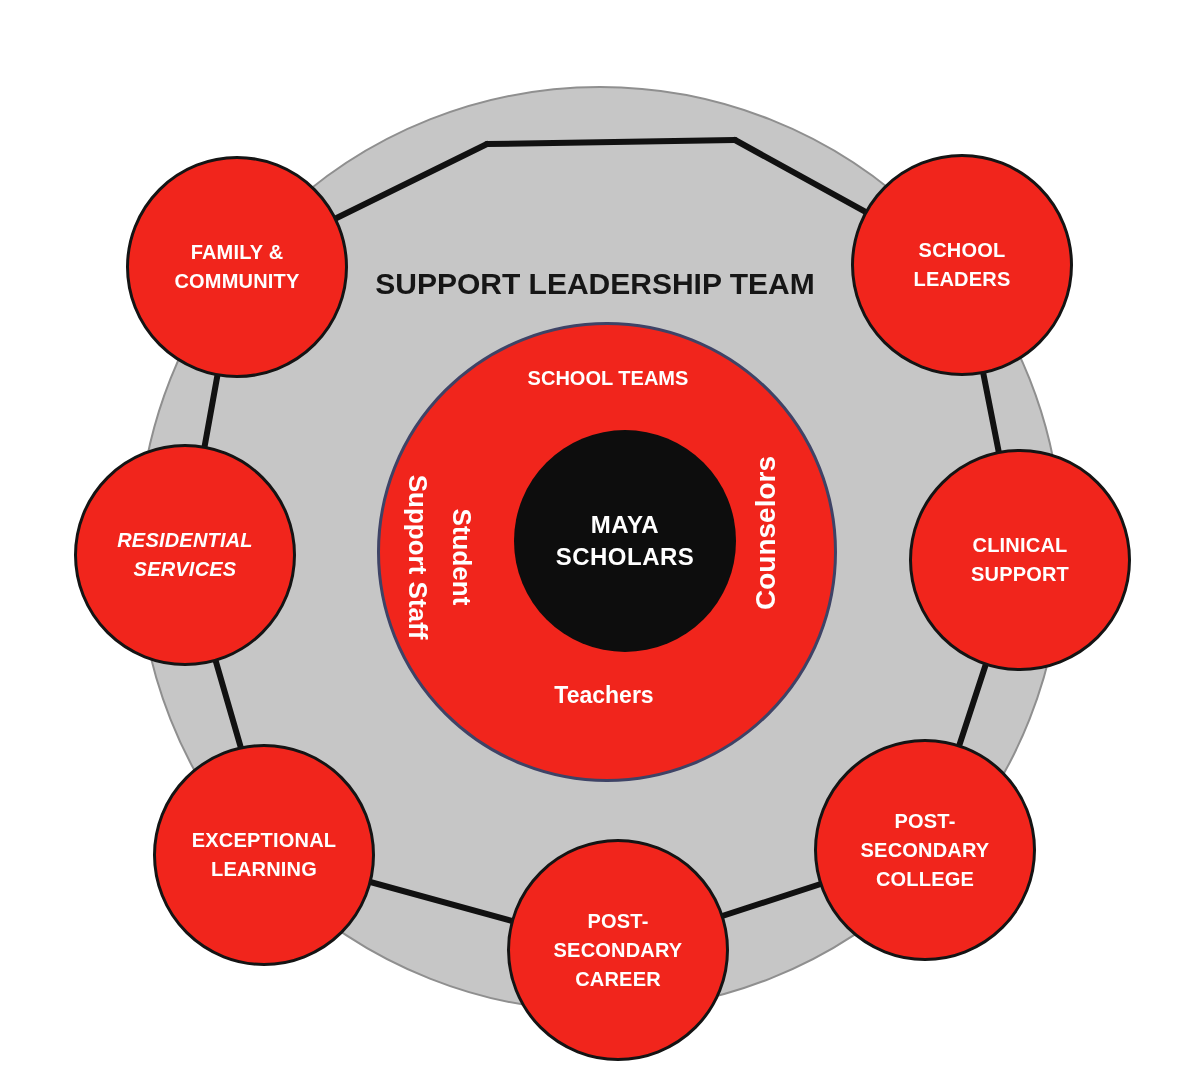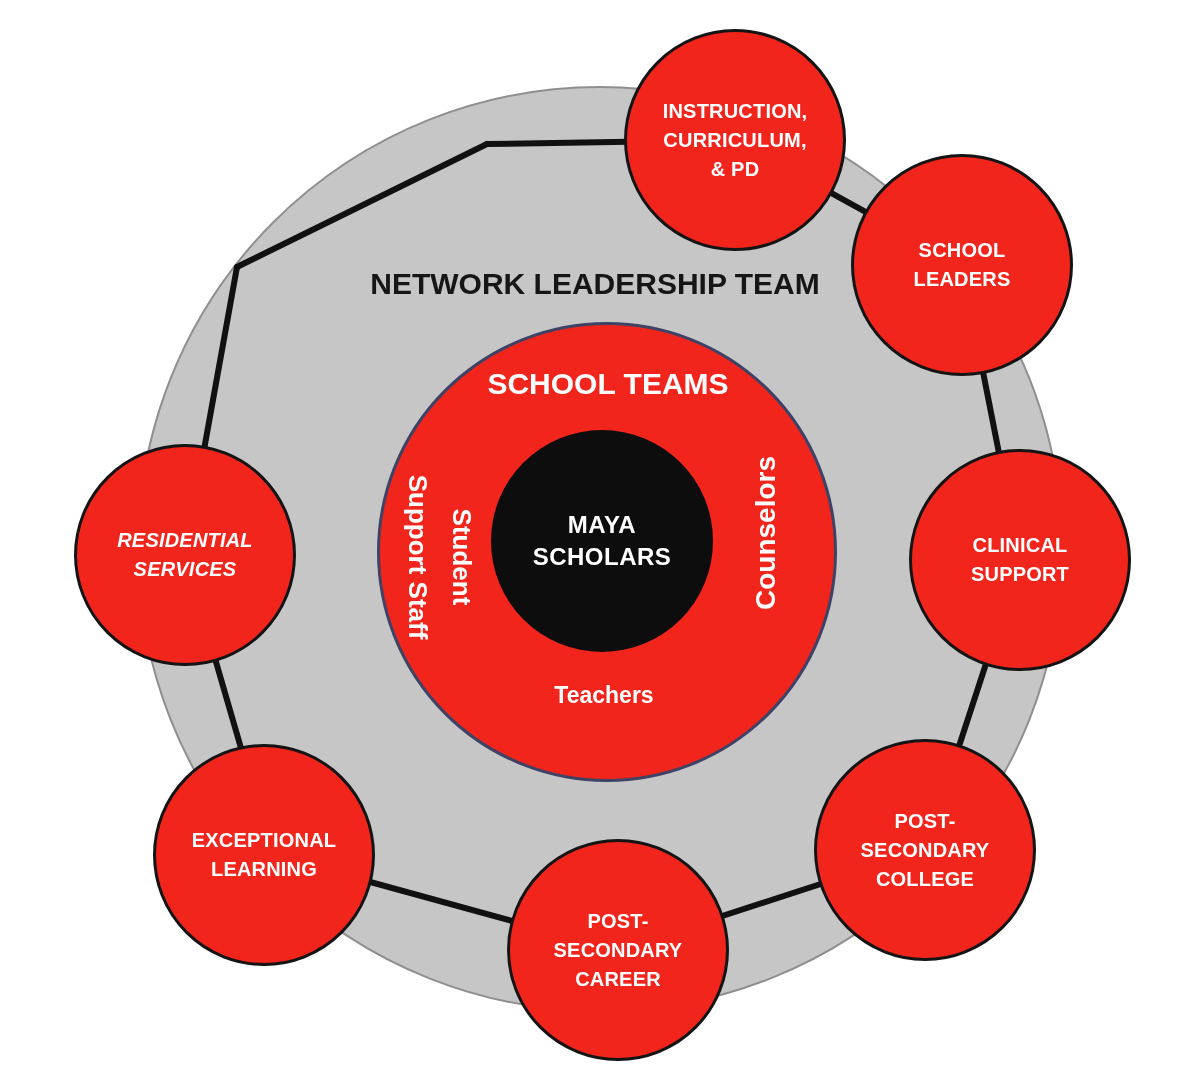--- a/index.html
+++ b/index.html
@@ -45,21 +45,21 @@
     border: 3px solid #3E4366;
     box-sizing: border-box;
     z-index: 3;
   }
   .school-teams-label {
     position: absolute;
     left: 608px; top: 367px;
     transform: translateX(-50%);
     color: #ffffff;
     font-weight: bold;
-    font-size: 30px;
+    font-size: 20px;
     white-space: nowrap;
     z-index: 4;
   }
   .left-rot-label {
     position: absolute;
     left: 440px; top: 557px;
     transform: translate(-50%,-50%) rotate(90deg);
     color: #ffffff;
     font-weight: bold;
     font-size: 26px;
@@ -83,21 +83,21 @@
     left: 604px; top: 695px;
     transform: translate(-50%,-50%);
     color: #ffffff;
     font-weight: bold;
     font-size: 23px;
     white-space: nowrap;
     z-index: 4;
   }
   .core-circle {
     position: absolute;
-    left: 491px; top: 430px;
+    left: 514px; top: 430px;
     width: 222px; height: 222px;
     border-radius: 50%;
     background: #0D0D0D;
     z-index: 4;
     display: flex;
     align-items: center;
     justify-content: center;
     text-align: center;
   }
   .core-label {
@@ -151,39 +151,34 @@
     <line x1="487" y1="144" x2="735" y2="140" stroke="#111111" stroke-width="6" stroke-linecap="round"></line>
     <line x1="735" y1="140" x2="962" y2="265" stroke="#111111" stroke-width="6" stroke-linecap="round"></line>
     <line x1="962" y1="265" x2="1020" y2="560" stroke="#111111" stroke-width="6" stroke-linecap="round"></line>
     <line x1="1020" y1="560" x2="925" y2="850" stroke="#111111" stroke-width="6" stroke-linecap="round"></line>
     <line x1="925" y1="850" x2="618" y2="950" stroke="#111111" stroke-width="6" stroke-linecap="round"></line>
     <line x1="618" y1="950" x2="272" y2="855" stroke="#111111" stroke-width="6" stroke-linecap="round"></line>
     <line x1="272" y1="855" x2="185" y2="555" stroke="#111111" stroke-width="6" stroke-linecap="round"></line>
     <line x1="185" y1="555" x2="237" y2="267" stroke="#111111" stroke-width="6" stroke-linecap="round"></line>
   </svg>
 
-  <div class="title">NETWORK LEADERSHIP TEAM</div>
+  <div class="title">SUPPORT LEADERSHIP TEAM</div>
 
   <div class="center-circle"></div>
   <div class="school-teams-label">SCHOOL TEAMS</div>
   <div class="left-rot-label">Student
 Support Staff</div>
   <div class="right-rot-label">Counselors</div>
   <div class="teachers-label">Teachers</div>
 
   <div class="core-circle">
     <div class="core-label">MAYA
 SCHOLARS</div>
   </div>
 
-  <div class="node n1">
-    <div class="node-label">INSTRUCTION,
-CURRICULUM,
-&amp; PD</div>
-  </div>
   <div class="node n3">
     <div class="node-label">CLINICAL
 SUPPORT</div>
   </div>
   <div class="node n2">
     <div class="node-label">SCHOOL
 LEADERS</div>
   </div>
   <div class="node n4">
     <div class="node-label">POST-
@@ -196,14 +191,18 @@
 CAREER</div>
   </div>
   <div class="node n6">
     <div class="node-label">EXCEPTIONAL
 LEARNING</div>
   </div>
   <div class="node n7">
     <div class="node-label">RESIDENTIAL
 SERVICES</div>
   </div>
+  <div class="node n8">
+    <div class="node-label">FAMILY &amp;
+COMMUNITY</div>
+  </div>
 
 </div>
 
 </body></html>

